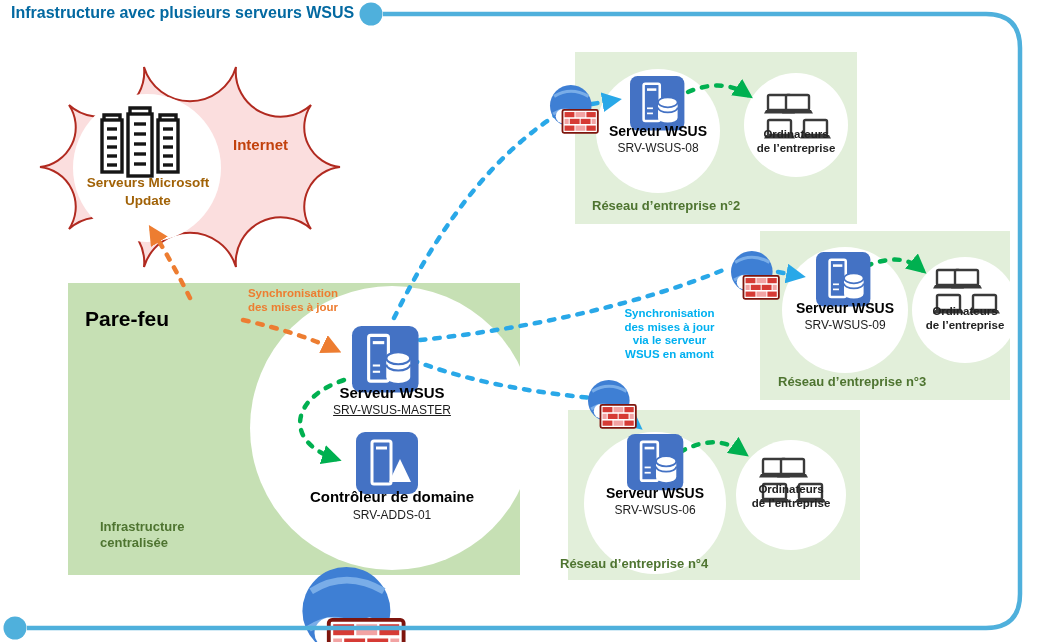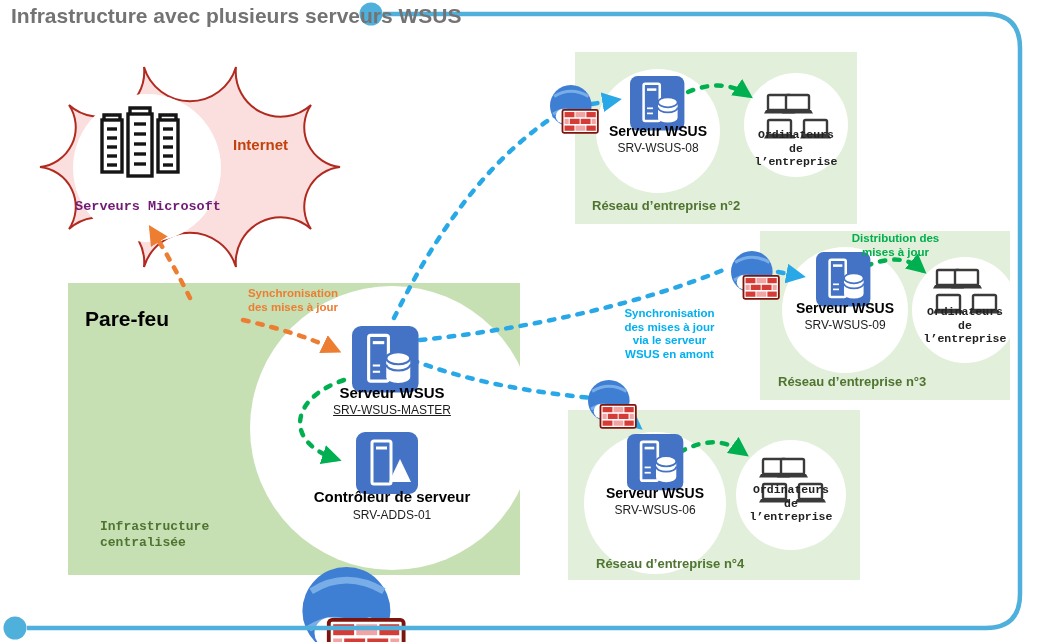--- a/index.html
+++ b/index.html
@@ -4,29 +4,29 @@
 <style>
   html,body{margin:0;padding:0;background:#fff;}
   #stage{
     position:relative;width:1040px;height:642px;overflow:hidden;background:#fff;
     font-family:"Liberation Sans",sans-serif;
   }
   .abs{position:absolute;}
   .box{position:absolute;}
   .circle{position:absolute;background:#fff;border-radius:50%;}
   .title{
-    position:absolute;left:11px;top:4px;font-size:21px;font-weight:bold;color:#737373;
+    position:absolute;left:11px;top:4px;font-size:16px;font-weight:bold;color:#0369a1;
   }
   .boxlbl{position:absolute;font-weight:bold;font-size:13px;color:#4e7430;white-space:nowrap;}
   .boxlbl.center{white-space:normal;line-height:1.25;}
   .name{position:absolute;font-weight:bold;color:#000;text-align:center;}
   .host{position:absolute;font-size:12px;color:#1c1c1c;text-align:center;}
   .ann{position:absolute;font-weight:bold;font-size:11.5px;text-align:center;line-height:1.18;}
   .ann span{display:block;}
-  .stack span{display:block;font-family:Liberation Mono, monospace;}
+  .stack span{display:block;}
   .z1{z-index:1}.z2{z-index:2}.z3{z-index:3}.z4{z-index:4}.z5{z-index:5}.z6{z-index:6}
   svg{display:block;}
 </style>
 </head>
 <body>
 
 <div id="stage">
 
   <svg class="abs z1" style="left:15px;top:40px;" width="340" height="255" viewBox="0 0 340 255">
     <path d="M 325 127
@@ -181,34 +181,35 @@
   </svg>
 
   <svg class="abs z6" style="left:0;top:0;pointer-events:none;" width="1040" height="642" viewBox="0 0 1040 642">
     <path d="M 383 14 H 986 Q 1020 14 1020 48 V 594 Q 1020 628 986 628 H 27" fill="none" stroke="#4FB0DC" stroke-width="4.5"></path>
     <circle cx="371" cy="14" r="11.5" fill="#4FB0DC"></circle>
     <circle cx="15" cy="628" r="11.5" fill="#4FB0DC"></circle>
   </svg>
 
   <div class="title z6">Infrastructure avec plusieurs serveurs WSUS</div>
 
-  <div class="abs z5 stack" style="left:73px;top:198px;width:150px;text-align:center;font-weight:bold;font-size:13.5px;color:#701a75;line-height:1.35;">
+  <div class="abs z5 stack" style="left:73px;top:174px;width:150px;text-align:center;font-weight:bold;font-size:13.5px;color:#a16207;line-height:1.35;">
     <span>Serveurs Microsoft</span>
+    <span>Update</span>
   </div>
   <div class="abs z5" style="left:233px;top:136px;font-weight:bold;font-size:15px;color:#c2410c;">Internet</div>
   <div class="abs z5" style="left:85px;top:307px;font-weight:bold;font-size:21px;color:#000;">Pare-feu</div>
 
   <div class="boxlbl center z5 stack" style="left:100px;top:519px;width:150px;">
     <span>Infrastructure</span>
     <span>centralisée</span>
   </div>
 
   <div class="name z5" style="left:316px;top:384px;width:152px;font-size:15px;">Serveur WSUS</div>
   <div class="host z5" style="left:316px;top:403px;width:152px;text-decoration:underline;">SRV-WSUS-MASTER</div>
-  <div class="name z5" style="left:306px;top:488px;width:172px;font-size:15px;">Contrôleur de serveur</div>
+  <div class="name z5" style="left:306px;top:488px;width:172px;font-size:15px;">Contrôleur de domaine</div>
   <div class="host z5" style="left:306px;top:508px;width:172px;">SRV-ADDS-01</div>
 
   <div class="name z5" style="left:598px;top:123px;width:120px;font-size:14px;">Serveur WSUS</div>
   <div class="host z5" style="left:598px;top:141px;width:120px;">SRV-WSUS-08</div>
   <div class="ann z5 stack" style="left:750px;top:128px;width:92px;color:#222;font-size:11.5px;">
     <span>Ordinateurs</span>
     <span>de l’entreprise</span>
   </div>
   <div class="boxlbl z5" style="left:592px;top:198px;">Réseau d’entreprise n°2</div>
 
@@ -219,30 +220,26 @@
     <span>de l’entreprise</span>
   </div>
   <div class="boxlbl z5" style="left:778px;top:374px;">Réseau d’entreprise n°3</div>
 
   <div class="name z5" style="left:595px;top:485px;width:120px;font-size:14px;">Serveur WSUS</div>
   <div class="host z5" style="left:595px;top:503px;width:120px;">SRV-WSUS-06</div>
   <div class="ann z5 stack" style="left:745px;top:483px;width:92px;color:#222;font-size:11.5px;">
     <span>Ordinateurs</span>
     <span>de l’entreprise</span>
   </div>
-  <div class="boxlbl z5" style="left:596px;top:556px;">Réseau d’entreprise n°4</div>
+  <div class="boxlbl z5" style="left:560px;top:556px;">Réseau d’entreprise n°4</div>
 
   <div class="ann z5" style="left:243px;top:287px;width:100px;color:#ED7D31;">
     <span>Synchronisation</span>
     <span>des mises à jour</span>
   </div>
   <div class="ann z5" style="left:612px;top:307px;width:115px;color:#00B0F0;">
     <span>Synchronisation</span>
     <span>des mises à jour</span>
     <span>via le serveur</span>
     <span>WSUS en amont</span>
   </div>
-  <div class="ann z5" style="left:838px;top:232px;width:115px;color:#00AE4D;">
-    <span>Distribution des</span>
-    <span>mises à jour</span>
-  </div>
 
 </div>
 
 </body></html>

